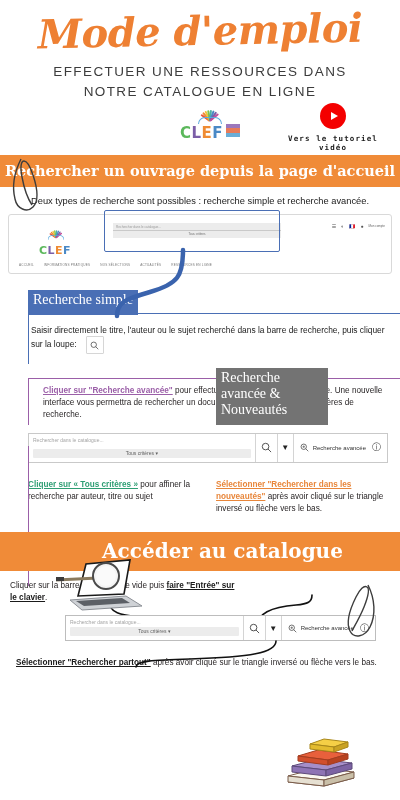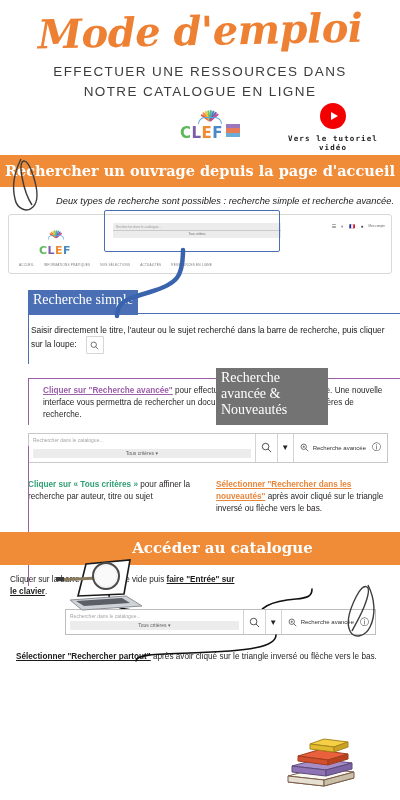--- a/index.html
+++ b/index.html
@@ -104,31 +104,30 @@
     background:#f08b38;
     color:#ffffff;
     font-family:"DejaVu Serif", serif;
     font-weight:bold;
     font-size:14.5px;
     text-align:center;
     padding:7px 0 8px;
     position:relative;
     z-index:2;
   }
-  .banner.second { font-size:15px;padding-left:45px; }
+  .banner.second { font-size:20px;padding-left:45px; }
 
   
   .clip { position:absolute; z-index:6; pointer-events:none; }
   .clip-left { left:8px; top:157px; }
   .clip-right { right:18px; top:583px; }
 
   
   .intro {
-    text-align:right;
-    font-style:italic;
+    text-align:center;
     font-size:9.3px;
     color:#1a1a1a;
     margin:9px 6px 8px;
   }
 
   
   .mock-wrap { position:relative; margin:0 8px; }
   .mock {
     border:1px solid #d9d9d9;
     border-radius:3px;
@@ -196,21 +195,21 @@
   
   .sec-adv { position:relative; margin:6px 0 0 28px; }
   .tag-wrap-adv { position:absolute; right:72px; top:-10px; width:112px; }
   .rule-purple { border-top:1.4px solid #9b5fa8; }
   .body-purple {
     border-left:1.4px solid #9b5fa8;
     padding:6px 8px 4px 14px;
     font-size:8.2px; line-height:1.45;
   }
   .u-purple { color:#9b5fa8; text-decoration:underline; font-weight:bold; }
-  .u-green { color:#2f9e74; font-weight:bold; }
+  .u-green { color:#2f9e74; text-decoration:underline; font-weight:bold; }
   .u-orange { color:#e8863a; text-decoration:underline; font-weight:bold; }
   .u-black { color:#1a1a1a; text-decoration:underline; font-weight:bold; }
 
   
   .sbmock {
     position:relative; margin:8px 12px 0 28px;
     border:0.8px solid #c9c9c9; background:#fff;
     height:30px; display:flex; align-items:stretch;
   }
   .sbm-field { flex:1; position:relative; padding:3px 4px 0; }

